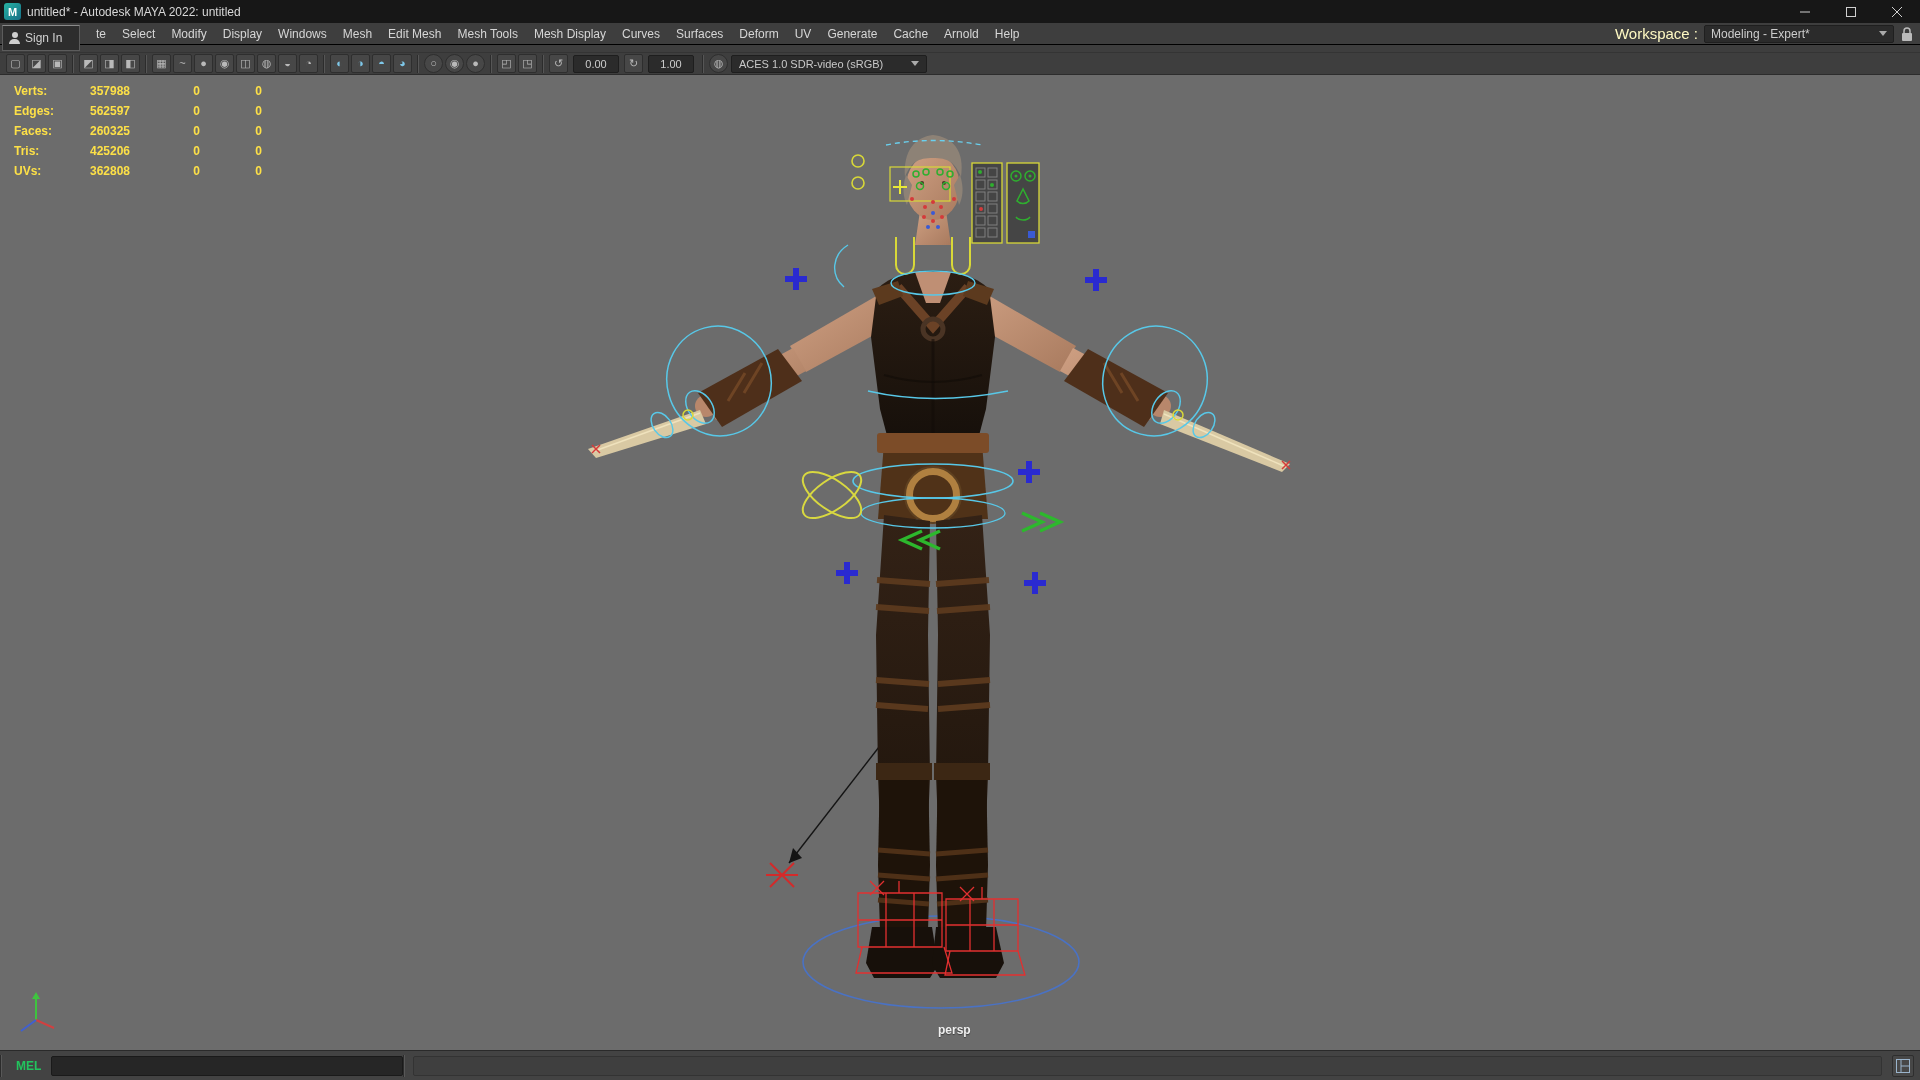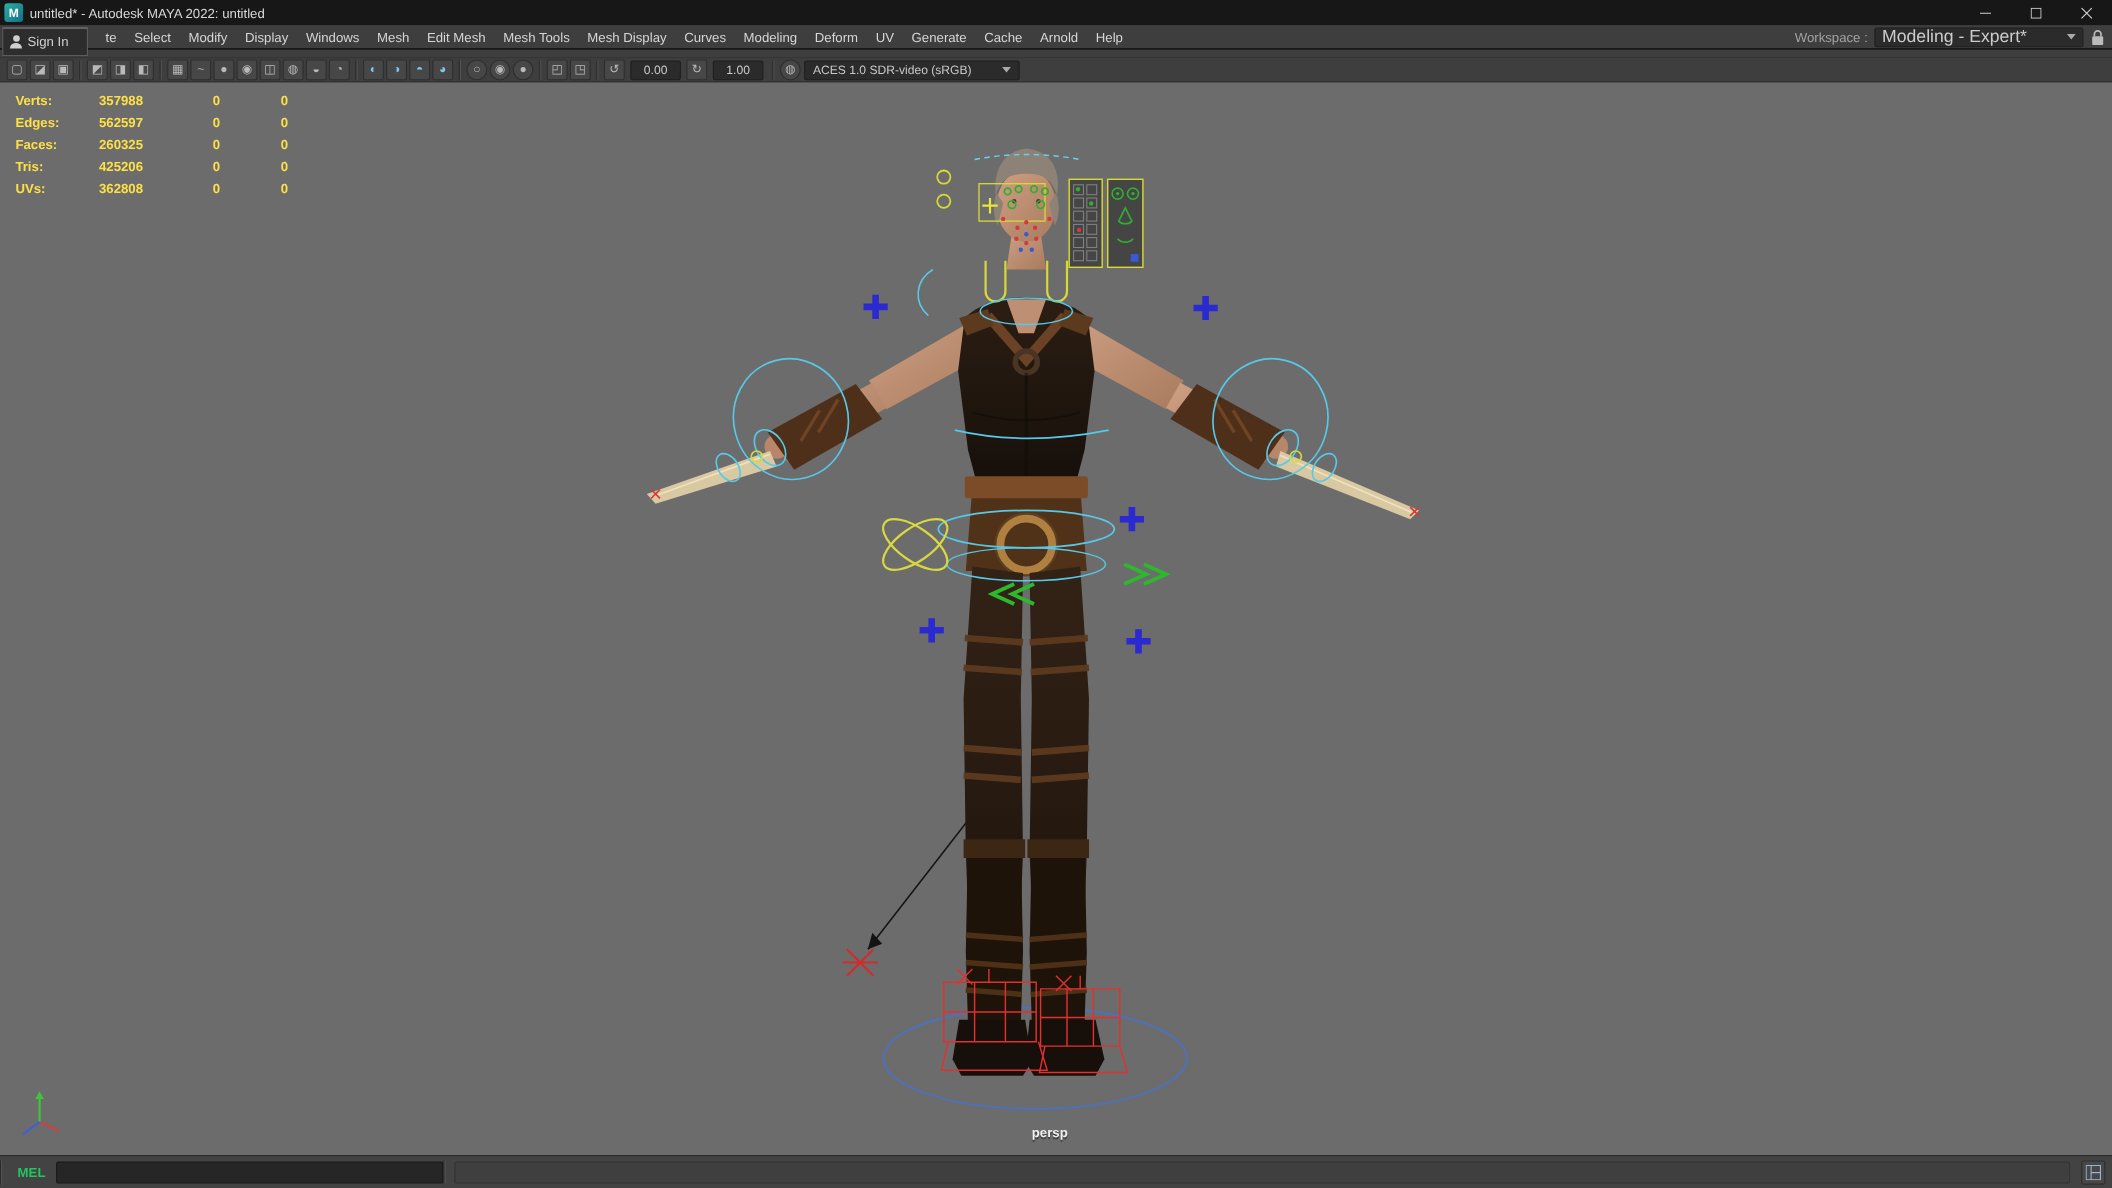--- a/index.html
+++ b/index.html
@@ -17,24 +17,24 @@
   .win-btn { width:46px; height:23px; background:transparent; border:0; display:flex;
              align-items:center; justify-content:center; cursor:pointer; }
   .win-btn svg { display:block; }
 
   
   .menubar { height:22px; background:#3e3e3e; display:flex; align-items:center;
              padding-left:88px; border-bottom:1px solid #000000; position:relative; }
   .menu-item { color:#d6d6d6; font-size:12px; padding:0 8px; line-height:22px;
                white-space:nowrap; cursor:default; }
   .workspace-area { margin-left:auto; display:flex; align-items:center; gap:6px; padding-right:6px; }
-  .workspace-label { color:#a3a3a3; font-size:12px; }
+  .workspace-label { color:#fef9c3; font-size:15px; }
   .workspace-dropdown { width:190px; height:18px; background:#2b2b2b; border:1px solid #1f1f1f;
                         border-radius:2px; display:flex; align-items:center; padding:0 6px;
-                        color:#cccccc; font-size:16px; cursor:pointer;text-align:right; }
+                        color:#cccccc; font-size:12px; cursor:pointer;text-align:right; }
   .dd-arrow { margin-left:auto; width:0; height:0; border-left:4px solid transparent;
               border-right:4px solid transparent; border-top:5px solid #aaa; }
   .lock-icon { width:14px; height:16px; position:relative; cursor:pointer; }
 
   
   .signin { position:absolute; top:25px; left:2px; width:78px; height:26px; z-index:30;
             background:#2d2d2d; border:1px solid #5c5c5c; border-top-color:#8a8a8a;
             display:flex; align-items:center; gap:5px; padding:0 6px; cursor:pointer; }
   .signin-label { color:#d0d0d0; font-size:12px; white-space:nowrap; }
   .person-icon { width:11px; height:12px; position:relative; flex:0 0 auto; }
@@ -115,21 +115,21 @@
   <span class="menu-item">te</span>
   <span class="menu-item">Select</span>
   <span class="menu-item">Modify</span>
   <span class="menu-item">Display</span>
   <span class="menu-item">Windows</span>
   <span class="menu-item">Mesh</span>
   <span class="menu-item">Edit Mesh</span>
   <span class="menu-item">Mesh Tools</span>
   <span class="menu-item">Mesh Display</span>
   <span class="menu-item">Curves</span>
-  <span class="menu-item">Modeling</span>
+  <span class="menu-item">Surfaces</span>
   <span class="menu-item">Deform</span>
   <span class="menu-item">UV</span>
   <span class="menu-item">Generate</span>
   <span class="menu-item">Cache</span>
   <span class="menu-item">Arnold</span>
   <span class="menu-item">Help</span>
 
   <div class="workspace-area">
     <span class="workspace-label">Workspace :</span>
     <div class="workspace-dropdown">

